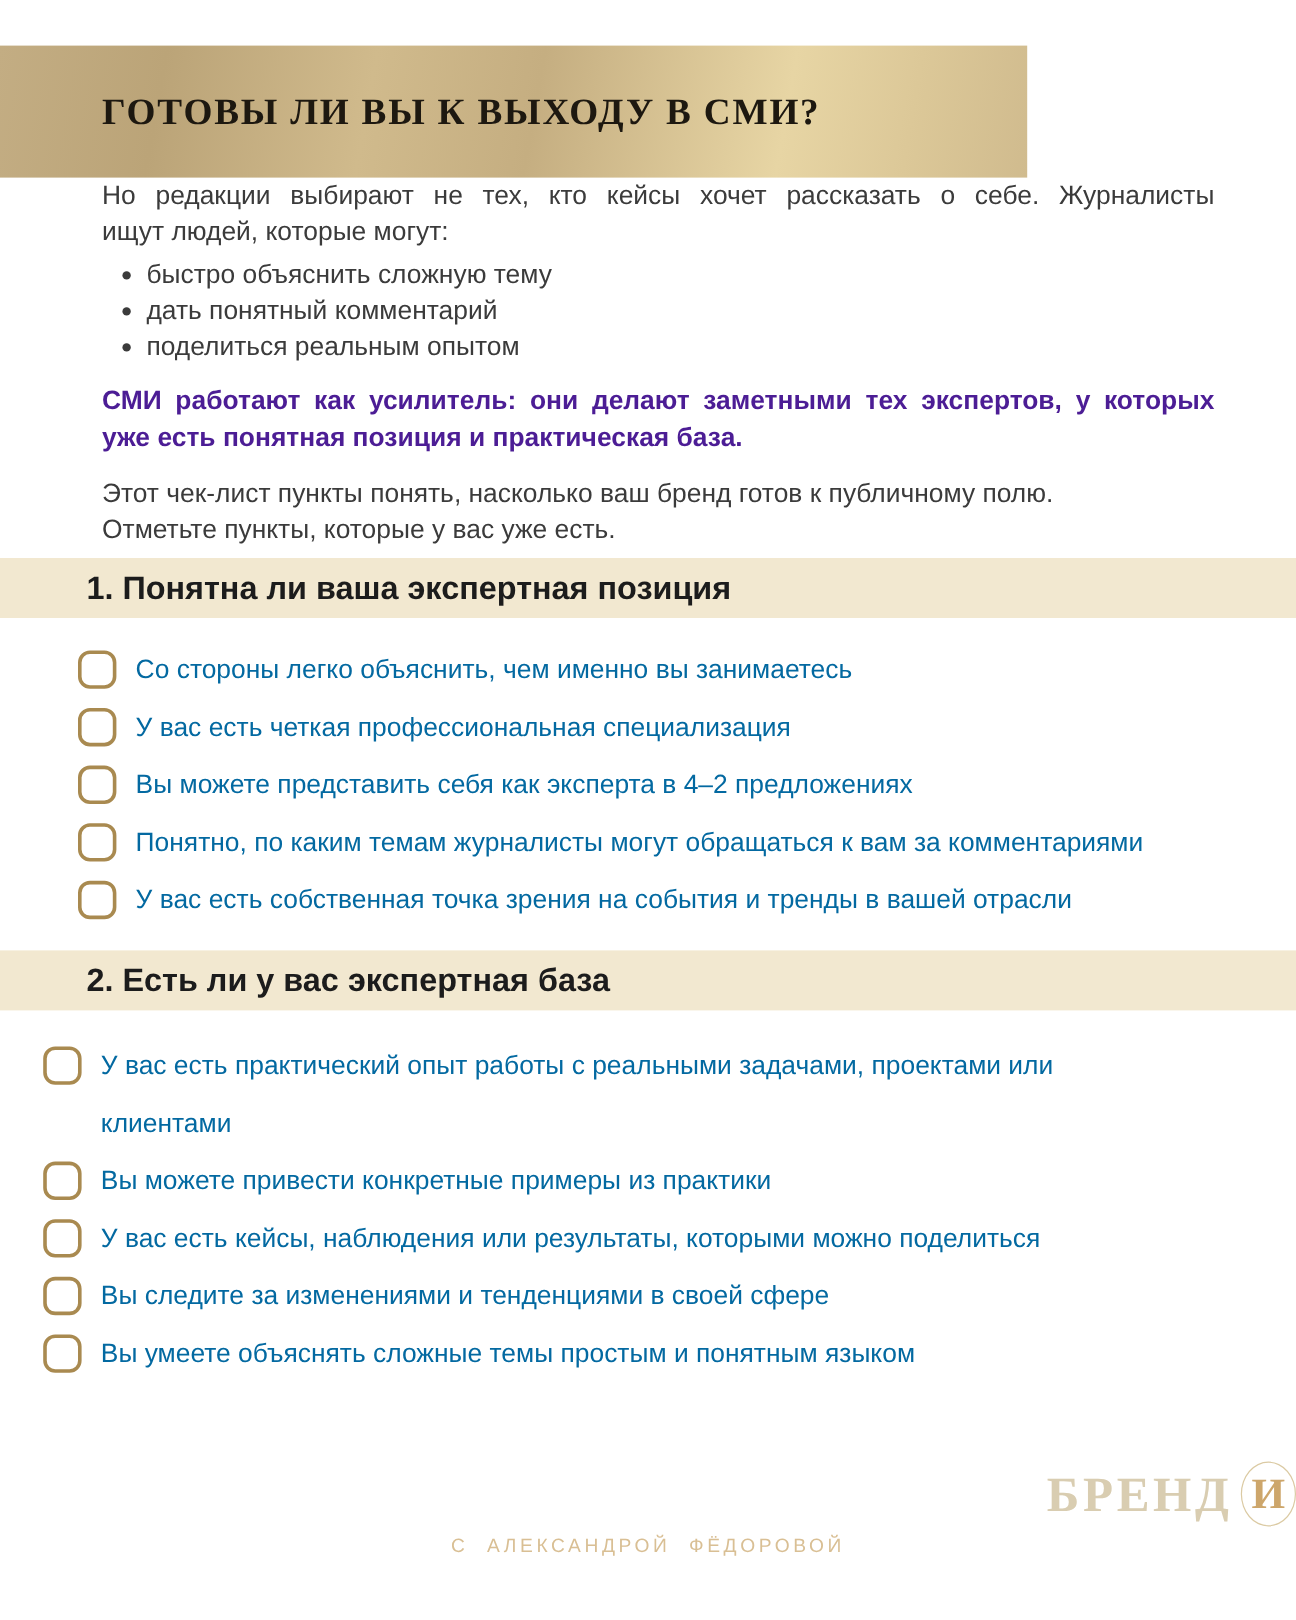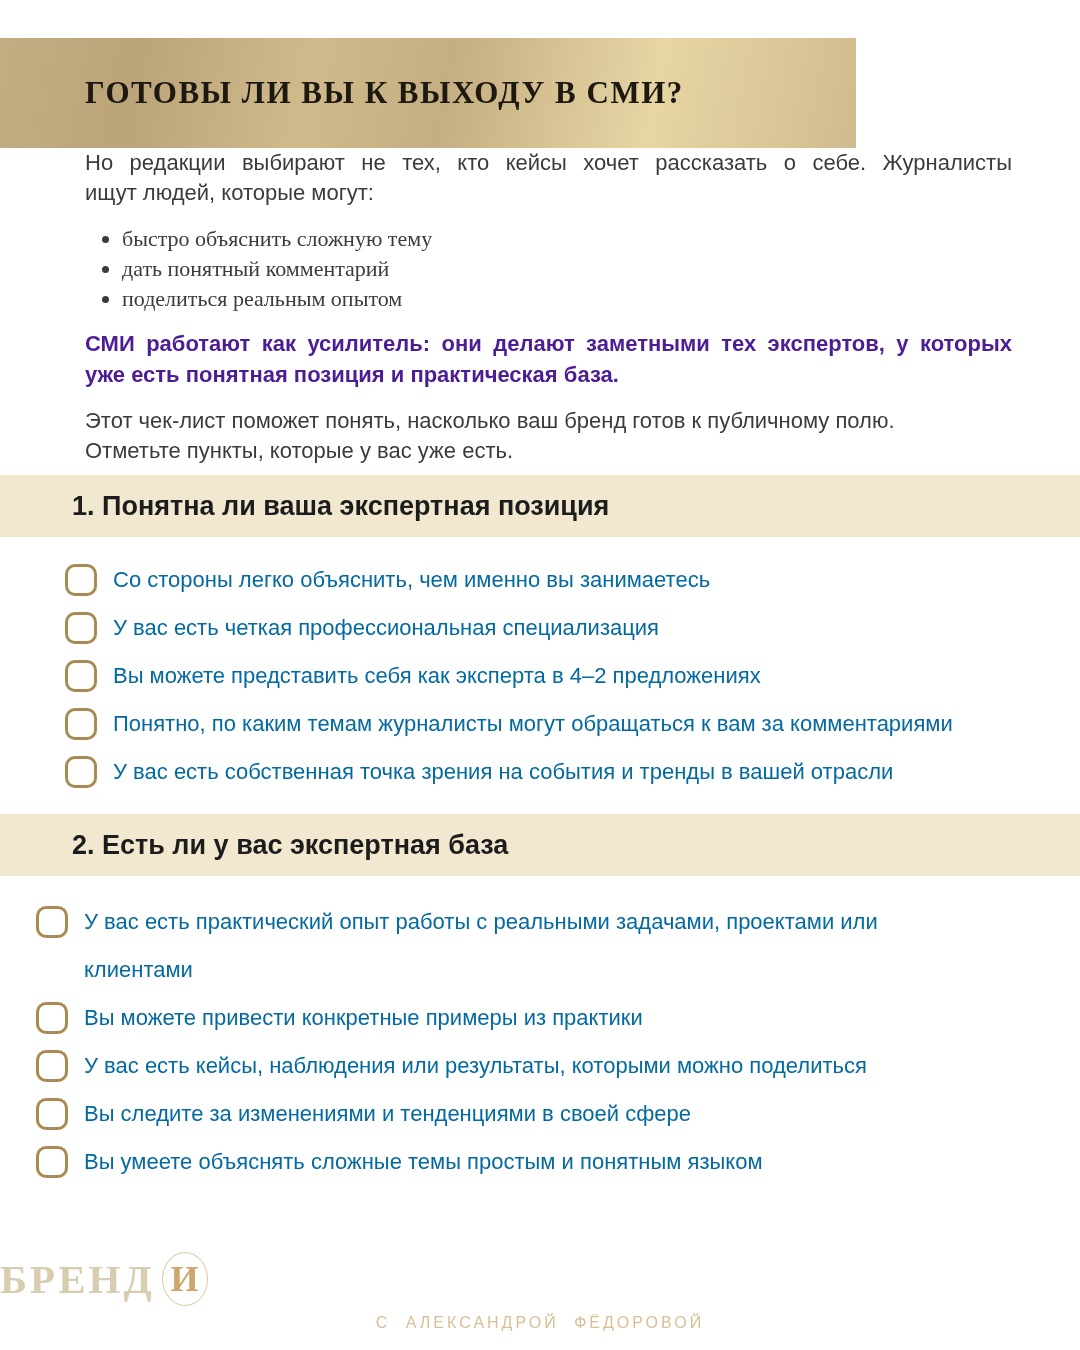--- a/index.html
+++ b/index.html
@@ -41,38 +41,37 @@
   }
   .content p { margin: 0; }
   .p-first { margin-top: 14px; }
   .just-line {
     display: block;
     text-align: justify;
     text-align-last: justify;
   }
   ul.bullets {
     list-style: disc;
-    margin: 16px 0 0 0;
+    margin: 6px 0 0 0;
     padding-left: 37px;
-    font-family: Liberation Serif, serif;
   }
   ul.bullets li { line-height: 30px; }
   .amplifier {
     margin-top: 14px !important;
     font-weight: 700;
     color: #4c1d95;
     line-height: 31px;
   }
   .hint { margin-top: 16px !important; }
   .hint span { display: block; }
 
   
   .band {
     margin-top: 9px;
-    height: 62px;
+    height: 50px;
     width: 1080px;
     background: #f2e8d0;
     display: flex;
     align-items: center;
     padding-left: 72px;
     font-size: 27px;
     font-weight: 700;
     color: #1c1c1c;
   }
   .band.second { margin-top: 18px; }
@@ -96,21 +95,21 @@
     line-height: 48px;
     color: #0369a1;
     white-space: pre-line;
   }
 
   
   .footer { margin-top: 66px; text-align: center; }
   .logo-row {
     display: flex;
     align-items: center;
-    justify-content: flex-start;
+    justify-content: flex-end;
     gap: 7px;
   }
   .logo-word {
     font-family: "Liberation Serif", serif;
     font-size: 41px;
     font-weight: 700;
     letter-spacing: 3px;
     color: #d9cdb1;
   }
   .logo-circle {
@@ -145,21 +144,21 @@
 
 <div class="content">
   <p><span class="just-line">Но редакции выбирают не тех, кто кейсы хочет рассказать о себе. Журналисты</span><span>ищут людей, которые могут:</span></p>
   <ul class="bullets">
     <li>быстро объяснить сложную тему</li>
     <li>дать понятный комментарий</li>
     <li>поделиться реальным опытом</li>
   </ul>
   <p class="amplifier"><span class="just-line">СМИ работают как усилитель: они делают заметными тех экспертов, у которых</span><span>уже есть понятная позиция и практическая база.</span></p>
   <p class="hint">
-      <span>Этот чек-лист поможет понять, насколько ваш бренд готов к публичному полю.</span>
+      <span>Этот чек-лист пункты понять, насколько ваш бренд готов к публичному полю.</span>
       <span>Отметьте пункты, которые у вас уже есть.</span>
     </p>
 </div>
 
 <div class="band">
   <span>1. Понятна ли ваша экспертная позиция</span>
 </div>
 
 <div class="checklist first">
   <div class="check-row">

